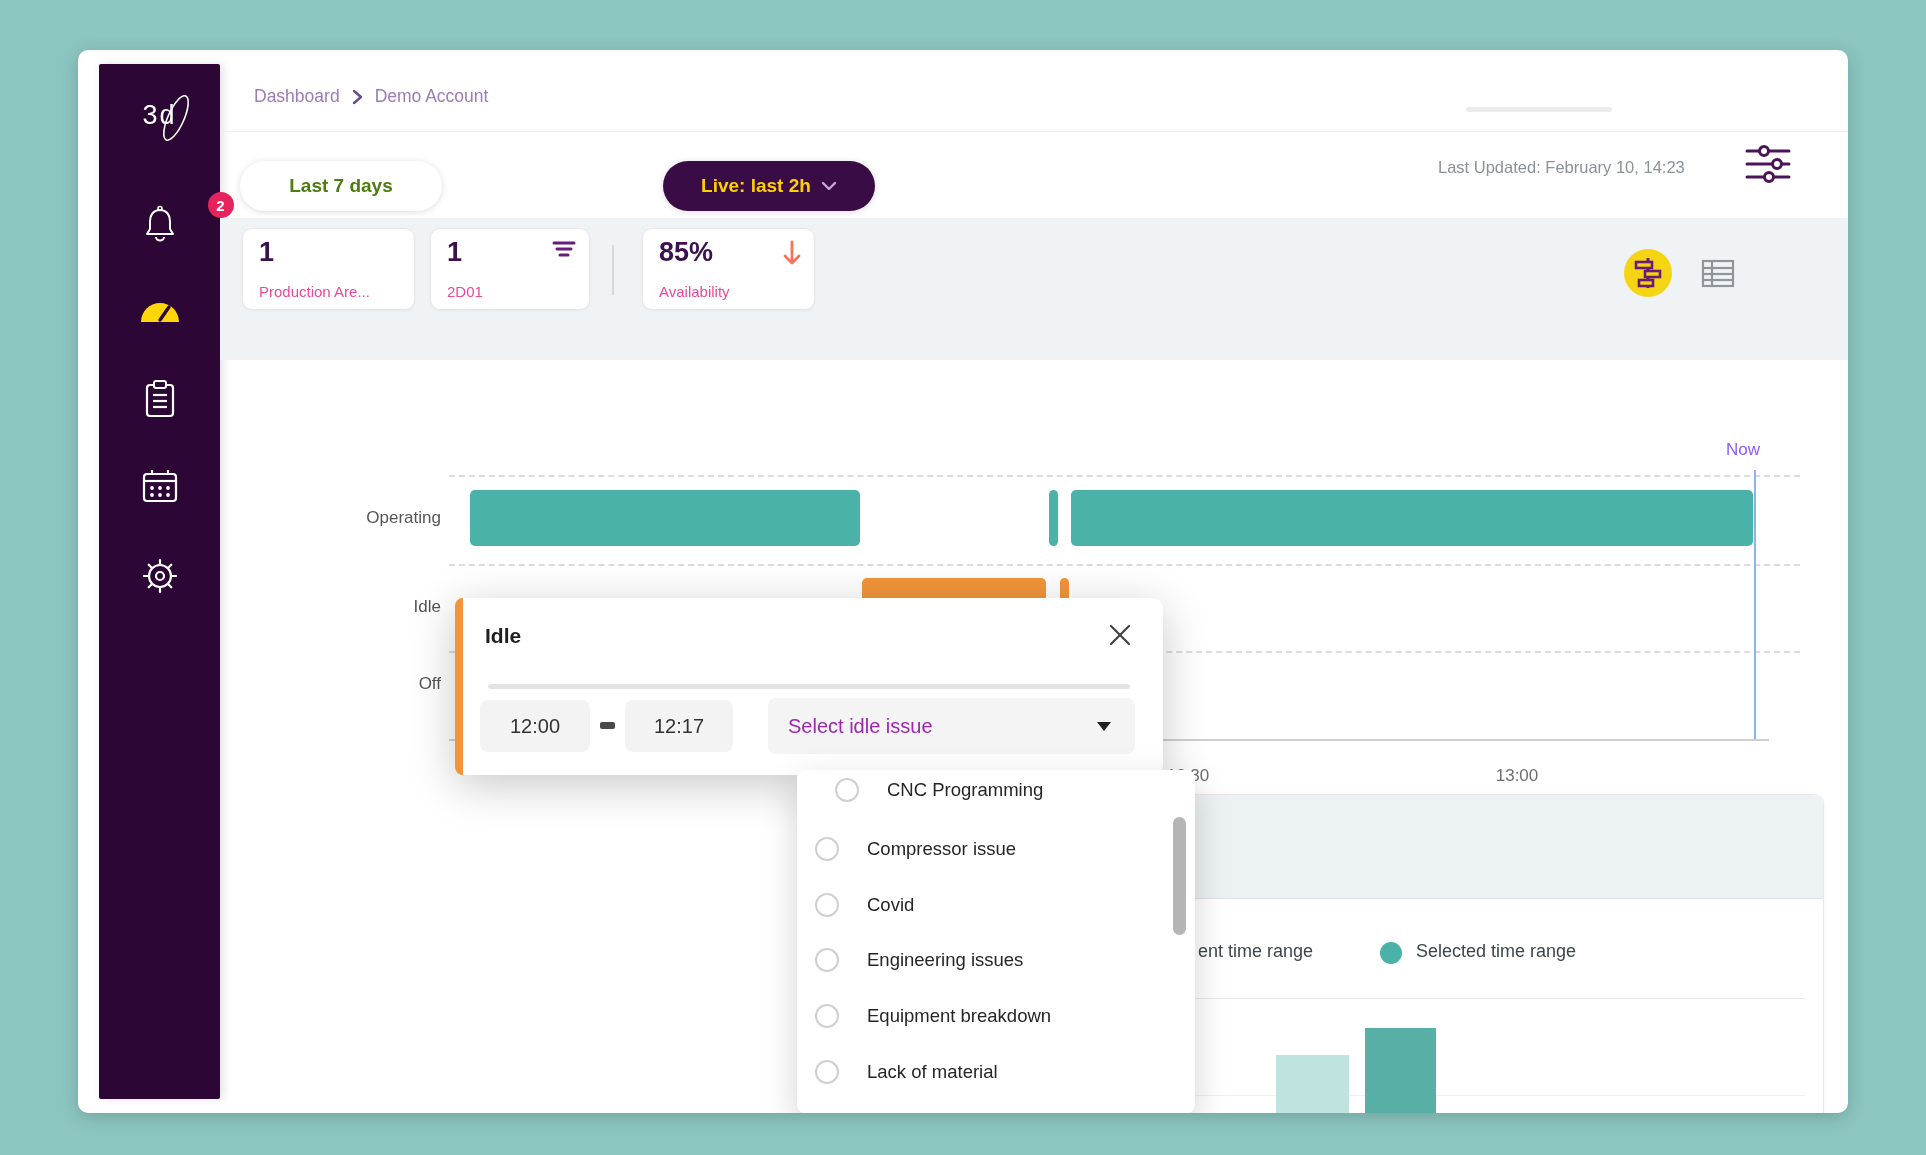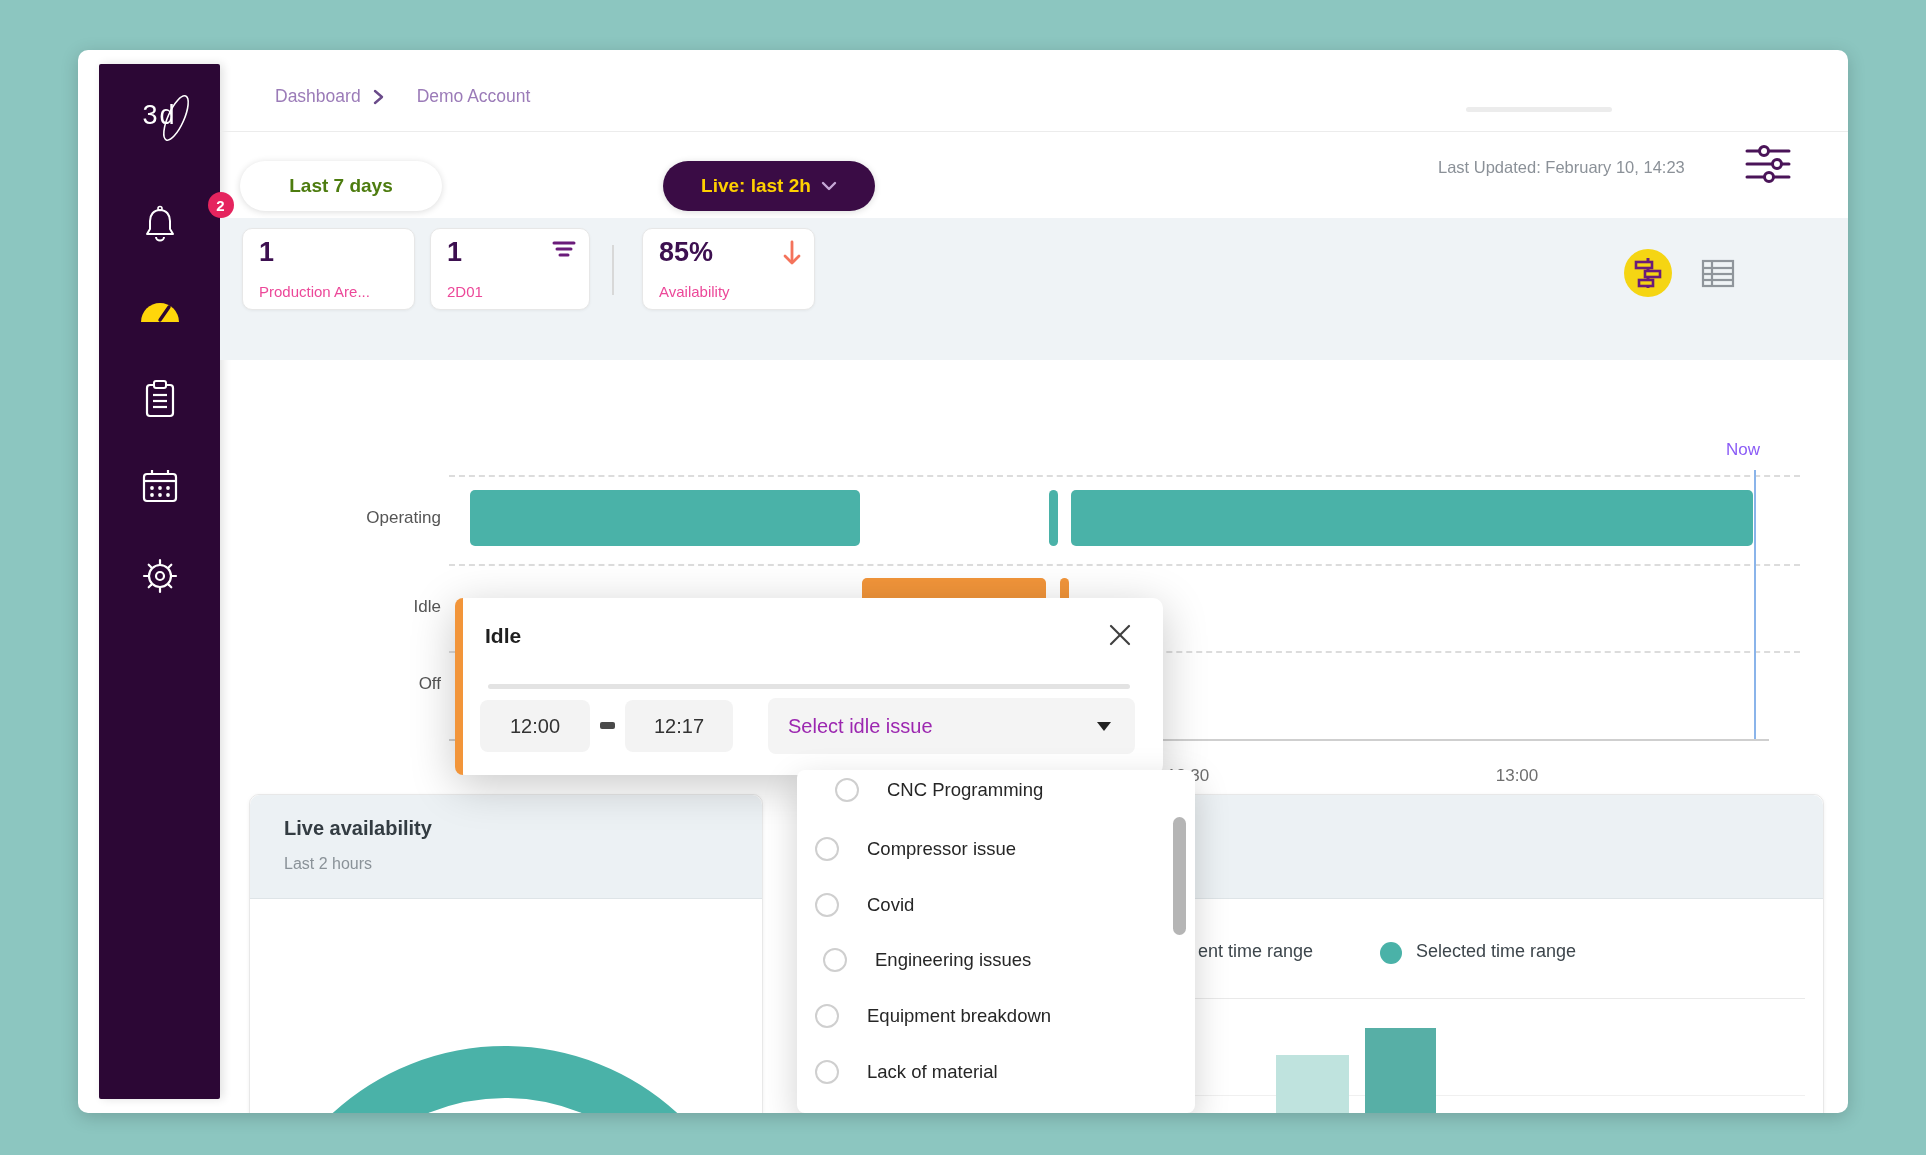--- a/index.html
+++ b/index.html
@@ -17,21 +17,21 @@
           text-align:center; font-weight:400; }
   .logo-ellipse { position:absolute; left:50%; top:-12px; transform:translateX(-4px); }
   .badge { position:absolute; left:66px; top:-12px; width:26px; height:26px; border-radius:50%;
            background:#E5245E; color:#fff; font-size:15px; font-weight:700;
            display:flex; align-items:center; justify-content:center; }
 
   
   .main-divider { position:absolute; left:142px; top:81px; right:0; height:1px; background:#ececec; }
   .scroll-remnant { position:absolute; left:1388px; top:57px; width:146px; height:5px; background:#ececec; border-radius:3px; }
   .breadcrumb { position:absolute; left:176px; top:36px; font-size:17.5px; color:#9b7bb8; display:flex; align-items:center; gap:12px; }
-  .crumb { cursor:pointer;margin-left:21px; }
+  .crumb { cursor:pointer; }
 
   .pill { position:absolute; top:111px; height:50px; border-radius:25px; background:#fff;
           display:flex; align-items:center; justify-content:center; font-size:19px; font-weight:700;
           color:#4d7c0f; box-shadow:0 1px 7px rgba(0,0,0,.14); cursor:pointer; }
   .pill-1 { left:162px; width:202px; }
   .pill-2 { left:376px; width:186px; }
   .pill-live { left:585px; width:212px; background:#3A0C45; color:#FFD000; gap:10px; }
 
   .last-updated { position:absolute; left:1360px; top:108px; width:270px; font-size:16.5px; color:#8b9198; }
   .sliders-btn { position:absolute; left:1664px; top:92px; width:52px; height:46px; cursor:pointer; }
@@ -281,26 +281,20 @@
   <div class="tl-bar bar-teal" style="left:993px; top:440px; width:682px;"></div>
   <div class="tl-bar bar-orange" style="left:784px; top:528px; width:184px;"></div>
   <div class="tl-bar bar-orange" style="left:982px; top:528px; width:9px;"></div>
 
   <div class="now-line"></div>
   <div class="now-label">Now</div>
 
   <div class="tick" style="left:1075px;">12:30</div>
   <div class="tick" style="left:1404px;">13:00</div>
 
-  <div class="b-card lc">
-    <div class="b-card-header"></div>
-    <div class="lc-title">Live availability</div>
-    <div class="lc-sub">Last 2 hours</div>
-    <div class="donut"></div>
-  </div>
 
   <div class="b-card rc">
     <div class="b-card-header"></div>
     <div class="legend-row">
       <span class="legend-text" style="left:209px;">ent time range</span>
       <span class="legend-dot" style="left:391px;"></span>
       <span class="legend-text" style="left:427px;">Selected time range</span>
     </div>
     <div class="rc-divider"></div>
     <div class="rc-gridline"></div>
@@ -333,21 +327,21 @@
       <span class="dd-label">CNC Programming</span>
     </div>
     <div class="dd-item" style="top:59px;">
       <span class="dd-radio"></span>
       <span class="dd-label">Compressor issue</span>
     </div>
     <div class="dd-item" style="top:115px;">
       <span class="dd-radio"></span>
       <span class="dd-label">Covid</span>
     </div>
-    <div class="dd-item" style="top:170px;margin-left:8px;">
+    <div class="dd-item" style="top:170px;">
       <span class="dd-radio"></span>
       <span class="dd-label">Engineering issues</span>
     </div>
     <div class="dd-item" style="top:226px;">
       <span class="dd-radio"></span>
       <span class="dd-label">Equipment breakdown</span>
     </div>
     <div class="dd-item" style="top:282px;">
       <span class="dd-radio"></span>
       <span class="dd-label">Lack of material</span>

